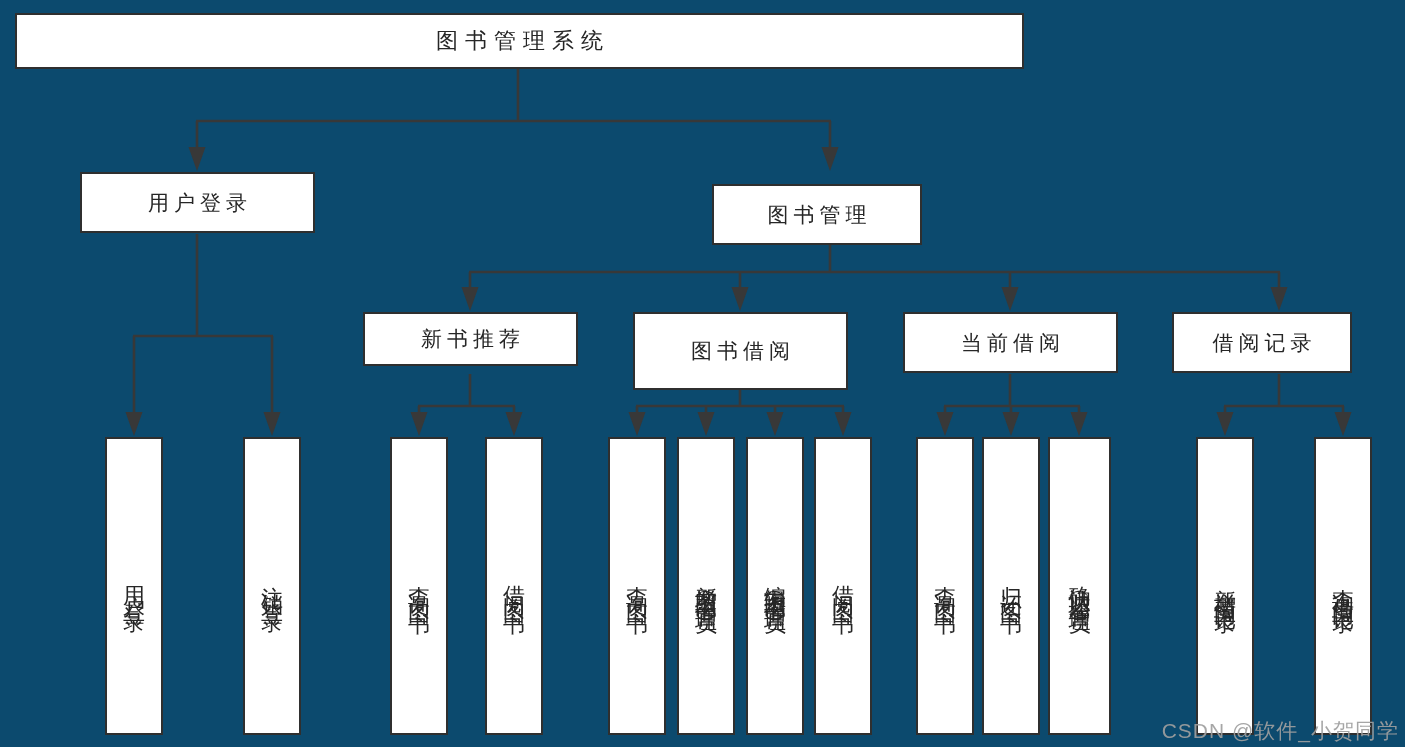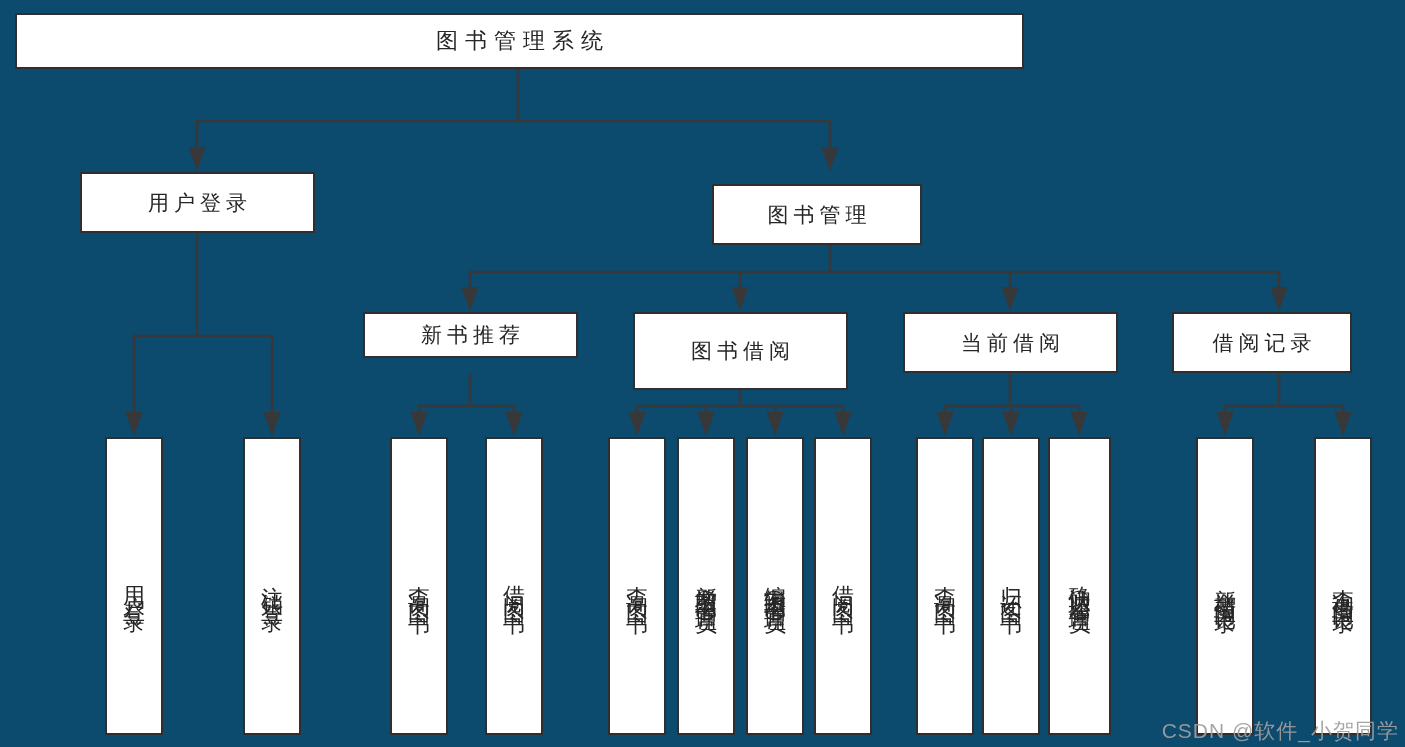--- a/index.html
+++ b/index.html
@@ -112,21 +112,21 @@
     <path d="M1279 374 V406 M1224 406 H1344 M1225 406 V412 M1343 406 V412"></path>
     <polygon points="1216.5,412 1233.5,412 1225,436"></polygon>
     <polygon points="1334.5,412 1351.5,412 1343,436"></polygon>
   </svg>
 
   <div class="box h-box root-box" style="left:15px; top:13px; width:1009px; height:56px;">图书管理系统</div>
 
   <div class="box h-box" style="left:80px; top:172px; width:235px; height:61px;">用户登录</div>
   <div class="box h-box" style="left:712px; top:172px; width:210px; height:61px;margin-top:12px;">图书管理</div>
 
-  <div class="box h-box" style="left:363px; top:312px; width:215px; height:46px;">新书推荐</div>
+  <div class="box h-box" style="left:363px; top:312px; width:215px; height:54px;">新书推荐</div>
   <div class="box h-box" style="left:633px; top:312px; width:215px; height:78px;">图书借阅</div>
   <div class="box h-box" style="left:903px; top:312px; width:215px; height:61px;">当前借阅</div>
   <div class="box h-box" style="left:1172px; top:312px; width:180px; height:61px;">借阅记录</div>
 
   <div class="box v-box sp-wide" style="left:105px; top:437px; width:58px; height:298px;">用户登录</div>
   <div class="box v-box sp-wide" style="left:243px; top:437px; width:58px; height:298px;">注销登录</div>
 
   <div class="box v-box sp-wide" style="left:390px; top:437px; width:58px; height:298px;">查询图书</div>
   <div class="box v-box sp-wide" style="left:485px; top:437px; width:58px; height:298px;">借阅图书</div>
 

